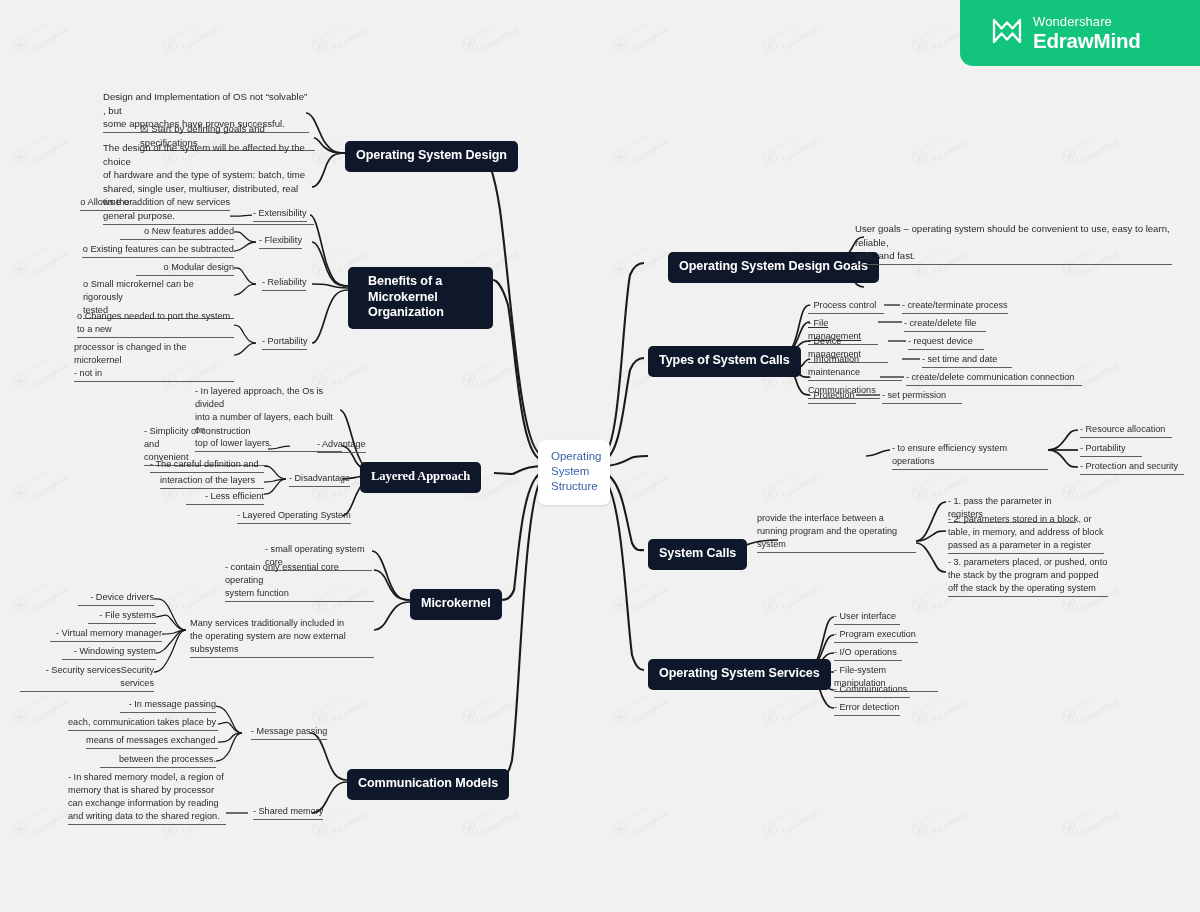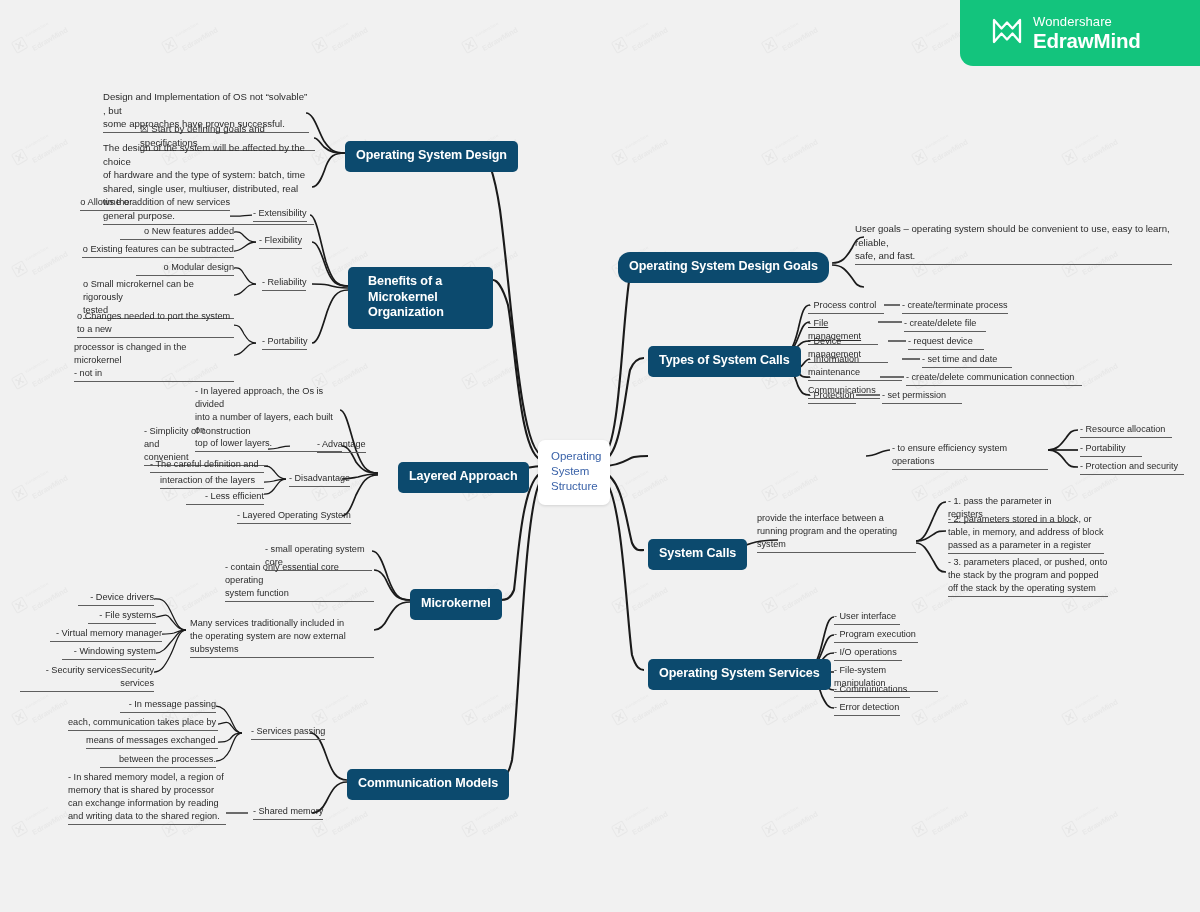--- a/index.html
+++ b/index.html
@@ -75,21 +75,21 @@
     background: #ffffff;
     color: #3a62a8;
     border-radius: 7px;
     padding: 9px 12px 10px 13px;
     font-size: 11.5px;
     line-height: 1.32;
     box-shadow: 0 1px 3px rgba(0,0,0,.13);
     width: 72px;
   }
   .topic {
-    background: #0c4a6e;
+    background: #0f172a;
     color: #ffffff;
     border-radius: 5px;
     padding: 7px 11px 8px 11px;
     font-size: 12.6px;
     font-weight: bold;
     line-height: 1.25;
     letter-spacing: -.1px;
   }
   
   .leaf {
@@ -518,21 +518,21 @@
   <div class="leaf r" style="left:120px; top:225px; width:114px;">o New features added</div>
   <div class="leaf r" style="left:82px; top:243px; width:152px;">o Existing features can be subtracted</div>
   <div class="leaf r" style="left:136px; top:261px; width:98px;">o Modular design</div>
   <div class="leaf" style="left:83px; top:278px; width:151px;">o Small microkernel can be rigorously
 tested</div>
   <div class="leaf" style="left:77px; top:310px; width:157px;">o Changes needed to port the system
 to a new</div>
   <div class="leaf" style="left:74px; top:341px; width:160px;">processor is changed in the microkernel
 - not in</div>
 
-  <div class="node topic" style="left:398px; top:462px;">Layered Approach</div>
+  <div class="node topic" style="left:360px; top:462px;font-family:Liberation Serif, serif;">Layered Approach</div>
   <div class="leaf" style="left:195px; top:385px; width:147px;">- In layered approach, the Os is divided
 into a number of layers, each built on
 top of lower layers.</div>
   <div class="leaf sub" style="left:292px; top:438px;margin-left:25px;">- Advantage</div>
   <div class="leaf sub" style="left:289px; top:472px;">- Disadvantage</div>
   <div class="leaf sub" style="left:237px; top:509px;">- Layered Operating System</div>
 
   <div class="leaf" style="left:144px; top:425px; width:124px;">- Simplicity of construction and
 convenient</div>
   <div class="leaf" style="left:150px; top:458px; width:114px;">- The careful definition and</div>
@@ -546,33 +546,33 @@
   <div class="leaf" style="left:190px; top:617px; width:184px;">Many services traditionally included in
 the operating system are now external subsystems</div>
 
   <div class="leaf r" style="left:78px; top:591px; width:76px;">- Device drivers</div>
   <div class="leaf r" style="left:88px; top:609px; width:68px;">- File systems</div>
   <div class="leaf r" style="left:50px; top:627px; width:112px;">- Virtual memory manager</div>
   <div class="leaf r" style="left:62px; top:645px; width:94px;">- Windowing system</div>
   <div class="leaf r" style="left:20px; top:664px; width:134px;">- Security servicesSecurity services</div>
 
   <div class="node topic" style="left:347px; top:769px;">Communication Models</div>
-  <div class="leaf sub" style="left:251px; top:725px;">- Services passing</div>
+  <div class="leaf sub" style="left:251px; top:725px;">- Message passing</div>
   <div class="leaf sub" style="left:253px; top:805px;">- Shared memory</div>
 
   <div class="leaf r" style="left:120px; top:698px; width:96px;">- In message passing</div>
   <div class="leaf" style="left:68px; top:716px; width:150px;">each, communication takes place by</div>
   <div class="leaf" style="left:86px; top:734px; width:132px;">means of messages exchanged</div>
   <div class="leaf r" style="left:100px; top:753px; width:116px;">between the processes.</div>
   <div class="leaf" style="left:68px; top:771px; width:158px;">- In shared memory model, a region of
 memory that is shared by processor
 can exchange information by reading
 and writing data to the shared region.</div>
 
-  <div class="node topic" style="left:618px; top:252px;border-radius:12px;">Operating System Design Goals</div>
+  <div class="node topic" style="left:668px; top:252px;">Operating System Design Goals</div>
   <div class="leaf big" style="left:855px; top:222px; width:317px;">User goals – operating system should be convenient to use, easy to learn, reliable,
 safe, and fast.</div>
 
   <div class="node topic" style="left:648px; top:346px;">Types of System Calls</div>
   <div class="leaf sub" style="left:808px; top:299px; width:76px;">- Process control</div>
   <div class="leaf sub" style="left:902px; top:299px; width:106px;">- create/terminate process</div>
   <div class="leaf sub" style="left:808px; top:317px; width:70px;text-decoration:underline;">- File management</div>
   <div class="leaf sub" style="left:904px; top:317px; width:82px;">- create/delete file</div>
   <div class="leaf sub" style="left:808px; top:335px; width:80px;">- Device management</div>
   <div class="leaf sub" style="left:908px; top:335px; width:76px;">- request device</div>

